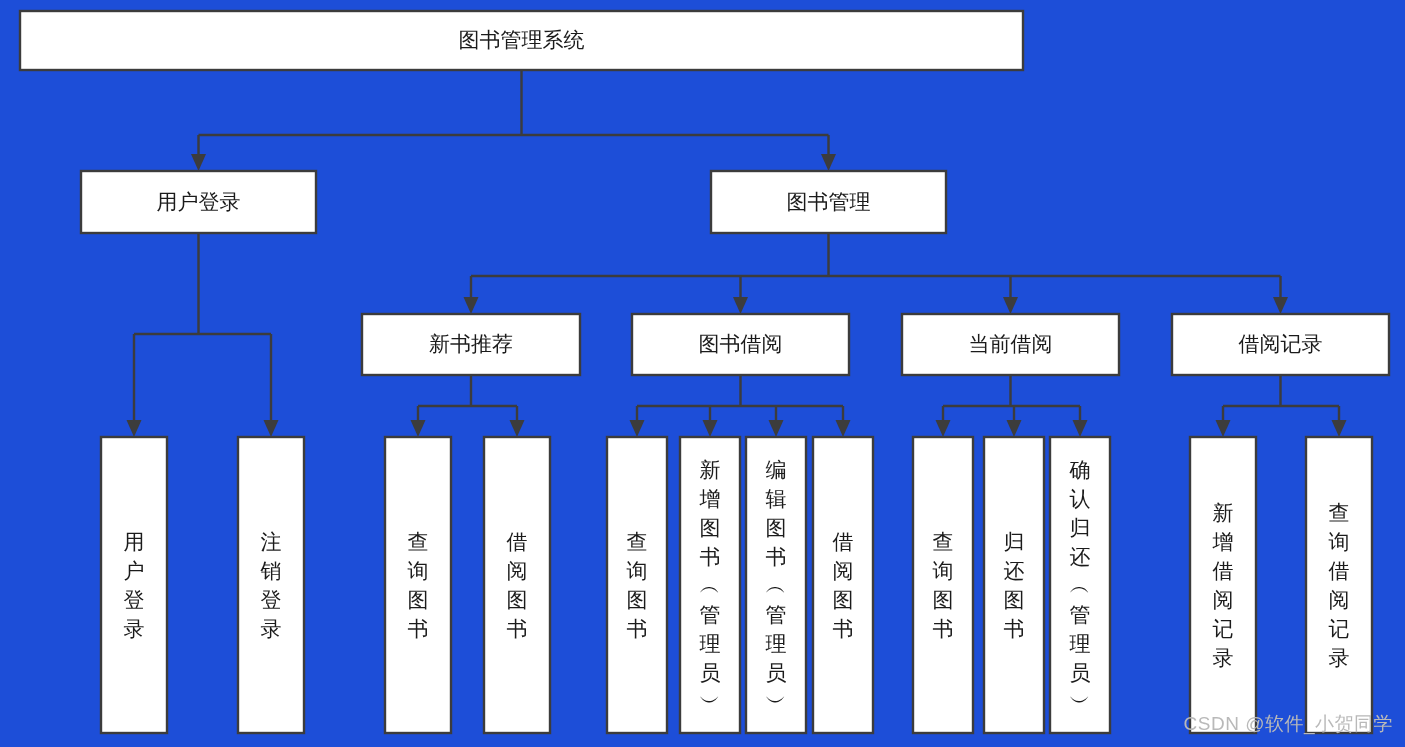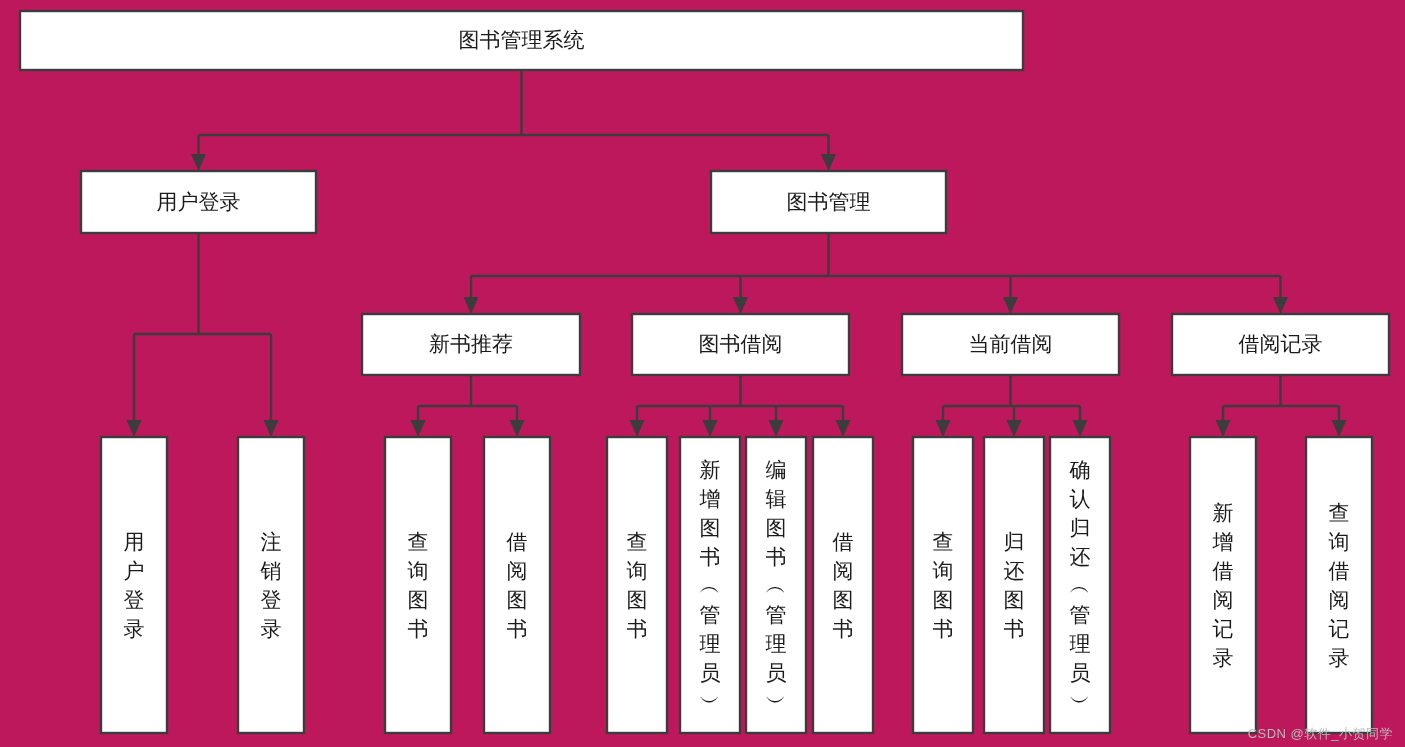--- a/index.html
+++ b/index.html
@@ -12,21 +12,21 @@
     width: 1405px;
     height: 747px;
     font-family: "Liberation Sans", "DejaVu Sans", sans-serif;
     overflow: hidden;
     position: relative;
   }
   #diagram-root {
     position: relative;
     width: 1405px;
     height: 747px;
-    background: #be185d;
+    background: #1d4ed8;
   }
   svg.diagram-canvas {
     position: absolute;
     top: 0;
     left: 0;
     width: 1405px;
     height: 747px;
     display: block;
   }
   .node-box {
@@ -53,23 +53,23 @@
   }
   .node-label-v {
     font-family: "Liberation Sans", "DejaVu Sans", sans-serif;
     font-size: 21px;
     fill: #1b1b1b;
     text-anchor: middle;
   }
   .watermark-text {
     position: absolute;
     right: 12px;
-    bottom: 4px;
-    font-family: "Liberation Sans", "DejaVu Sans", sans-serif;
-    font-size: 13px;
+    bottom: 10px;
+    font-family: "Liberation Sans", "DejaVu Sans", sans-serif;
+    font-size: 19px;
     color: #b9b9b9;
     white-space: nowrap;
     letter-spacing: 0.5px;
     user-select: none;
   }
 </style>
 </head>
 <body>
 
 <div id="diagram-root">

